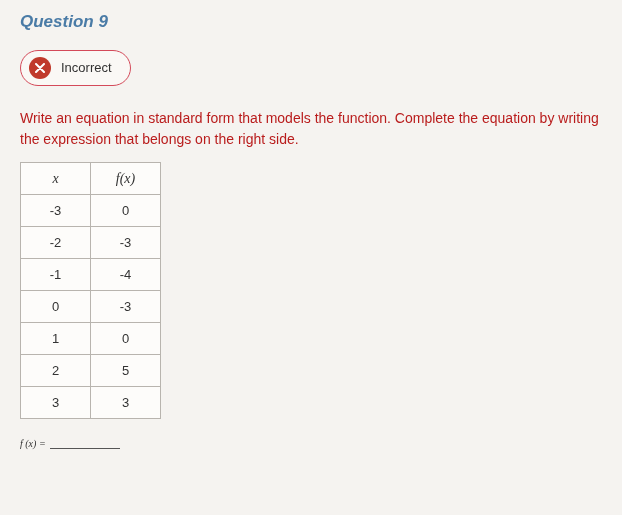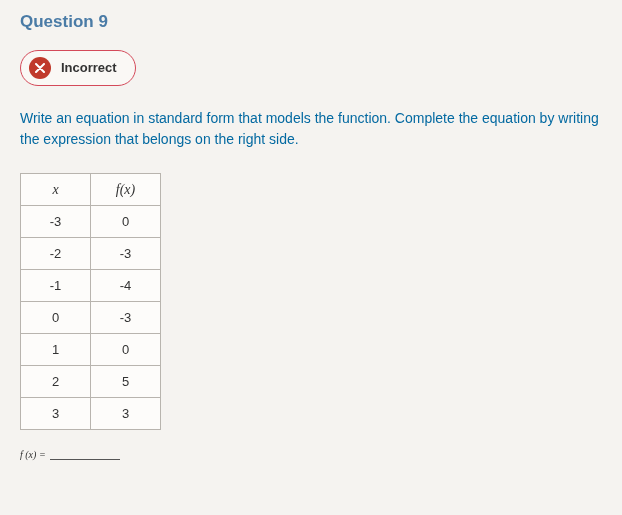--- a/index.html
+++ b/index.html
@@ -9,20 +9,21 @@
       width: 622px;
       height: 515px;
       padding: 12px 20px;
       color: #333;
     }
     .question-title {
       color: #4a7ba6;
       font-weight: 700;
       font-size: 17px;
       margin-bottom: 18px;
+      font-style: italic;
     }
     .status-pill {
       display: inline-flex;
       align-items: center;
       border: 1.5px solid #d44a5a;
       border-radius: 24px;
       padding: 6px 18px 6px 8px;
       background: #faf8f5;
       margin-bottom: 22px;
     }
@@ -32,27 +33,27 @@
       border-radius: 50%;
       background: #c0392b;
       display: flex;
       align-items: center;
       justify-content: center;
       margin-right: 10px;
       flex-shrink: 0;
     }
     .status-icon svg { width: 10px; height: 10px; }
     .status-text-wrap { display: flex; flex-direction: column; line-height: 1.2; }
-    .status-label { font-weight: 700; font-size: 13px; color: #333; }
+    .status-label { font-weight: 400; font-size: 13px; color: #333; }
     .status-sub { font-size: 12px; color: #555; }
     .prompt {
       font-size: 14px;
-      color: #0369a1;
+      color: #b91c1c;
       line-height: 1.5;
-      margin-bottom: 23px;
+      margin-bottom: 12px;
       max-width: 580px;
     }
     table.data {
       border-collapse: collapse;
       background: #fdfcfa;
       margin-bottom: 16px;
     }
     table.data th, table.data td {
       border: 1px solid #b8b4ae;
       width: 70px;

